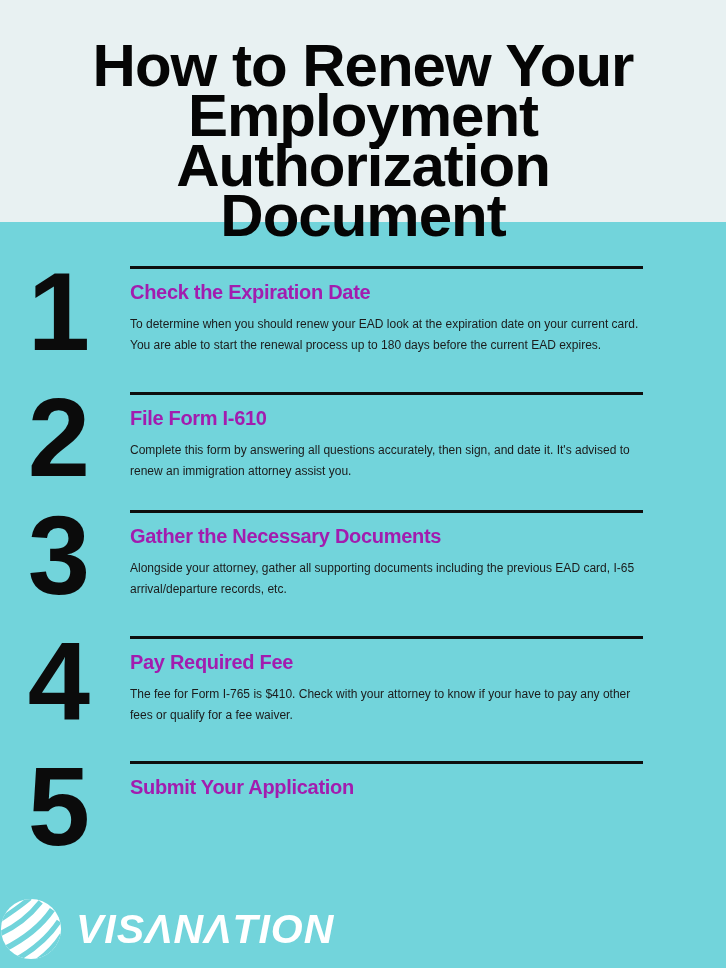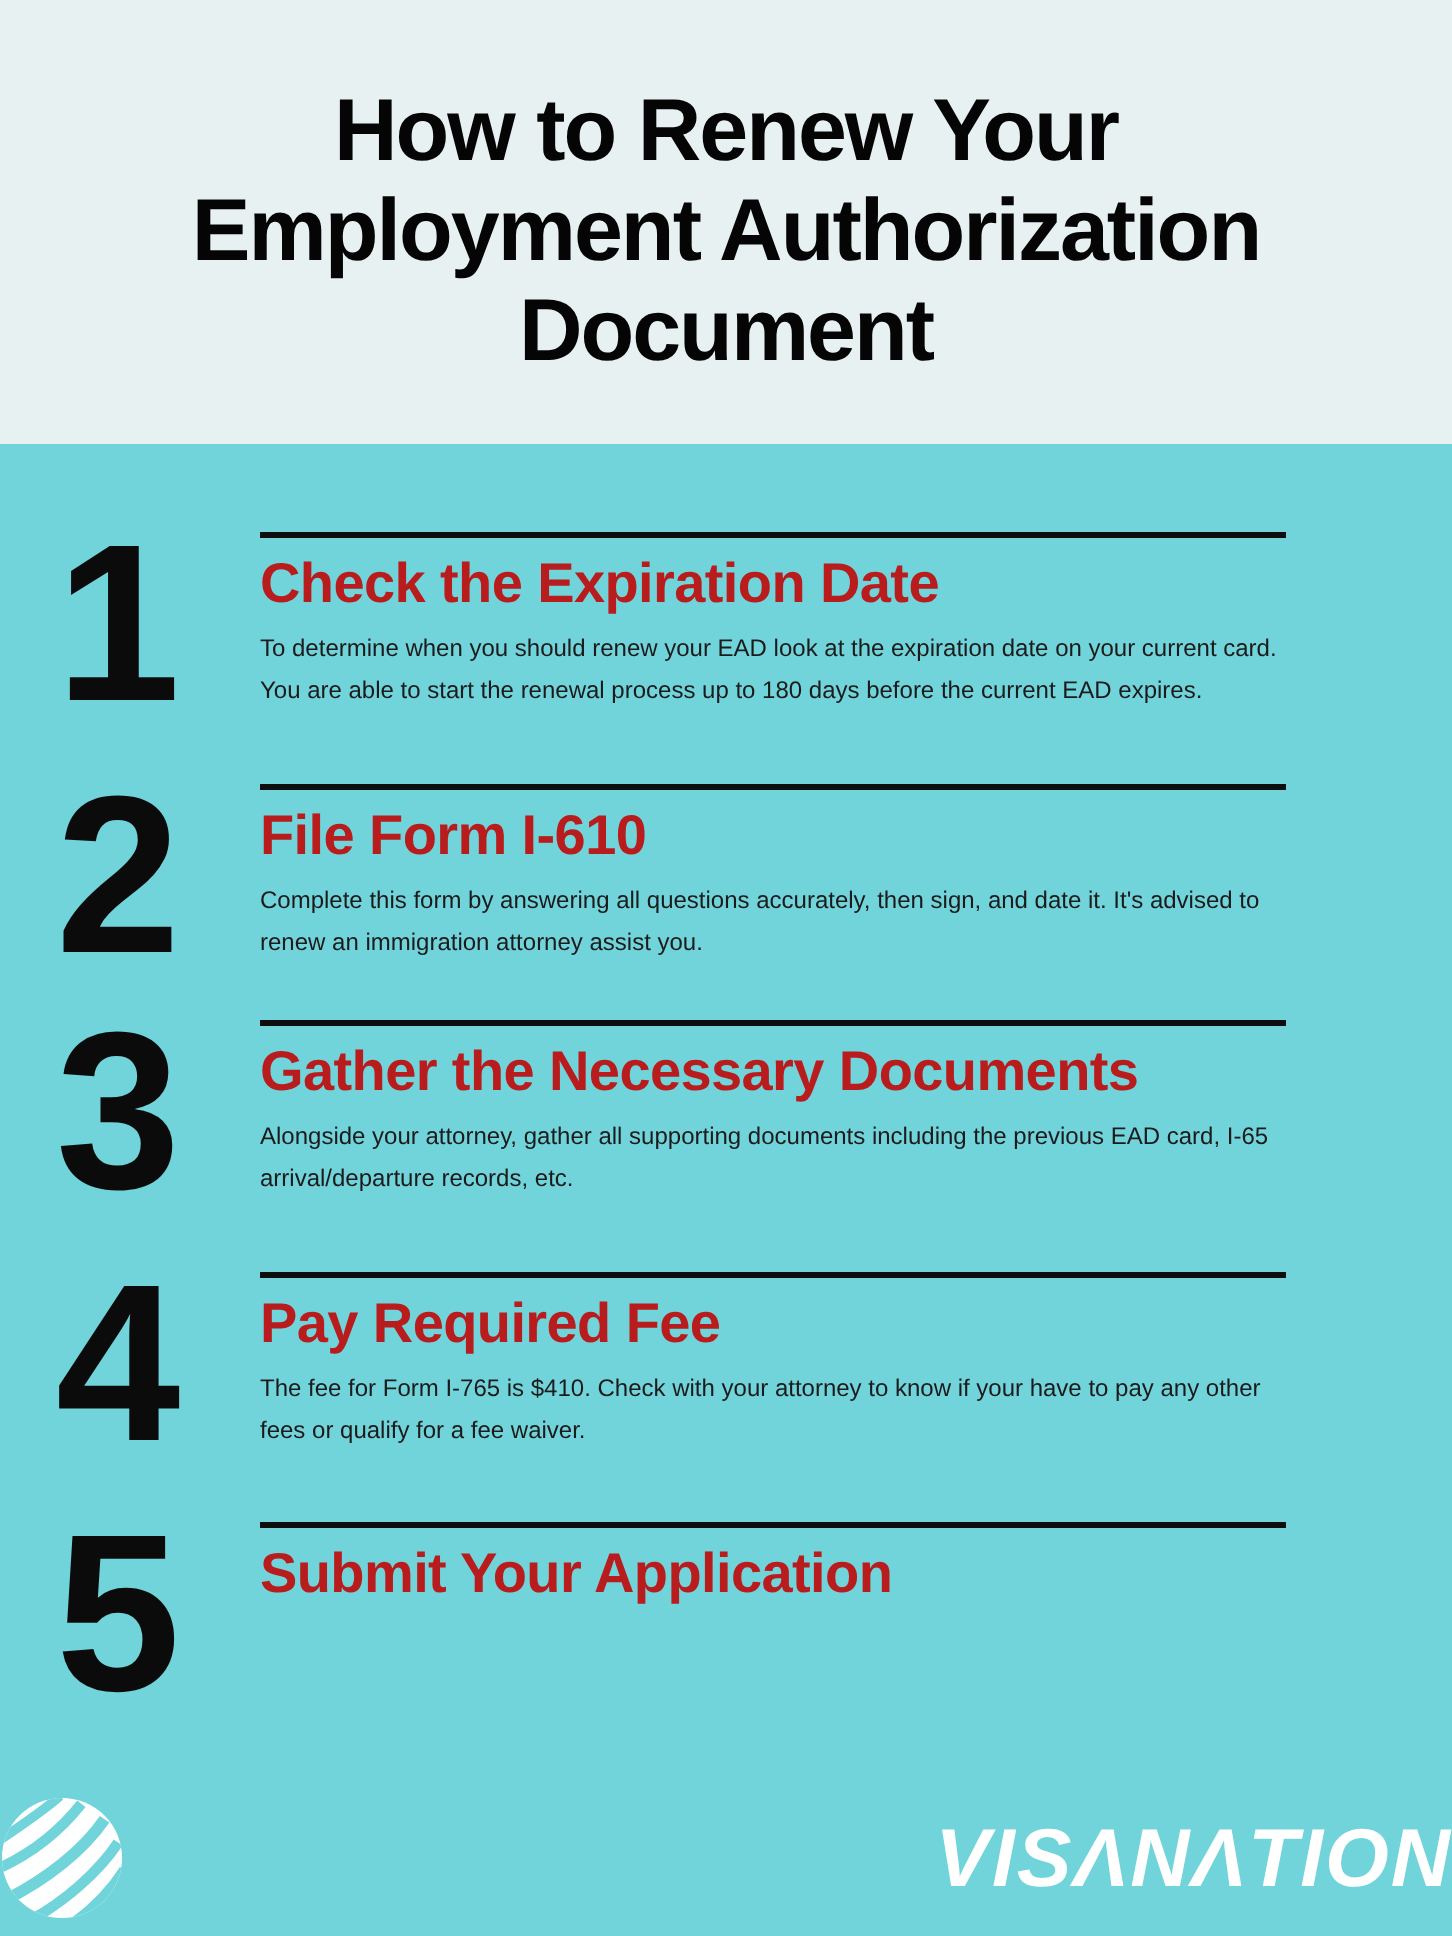--- a/index.html
+++ b/index.html
@@ -15,21 +15,21 @@
   
   .header {
     position:absolute; top:0; left:0;
     width:726px; height:222px;
     background:#e8f1f2;
     box-sizing:border-box;
     padding-top:41px;
     text-align:center;
   }
   .title {
-    font-size:44px;
+    font-size:60px;
     line-height:50px;
     font-weight:bold;
     letter-spacing:-1px;
     color:#050505;
   }
   .title span { display:block; }
   
   .step {
     position:absolute;
     left:130px;
@@ -44,40 +44,40 @@
     line-height:1;
     font-weight:bold;
     color:#0b0b0b;
   }
   .step-divider {
     width:513px; height:3px;
     background:#0e0e0e;
   }
   .step-title {
     margin:7px 0 6px 0;
-    font-size:28px;
+    font-size:20px;
     line-height:32px;
     font-weight:bold;
     letter-spacing:-0.3px;
-    color:#b91c1c;
+    color:#a21caf;
   }
   .step-body {
     margin:0;
     max-width:522px;
     font-size:12px;
     line-height:21px;
     color:#1b1b1b;
   }
   
   .footer {
     position:absolute;
     top:898px; left:0;
     width:726px;
     display:flex;
-    justify-content:space-between;
+    justify-content:flex-start;
     align-items:center;
     gap:14px;
   }
   .globe { width:62px; height:62px; display:block; }
   .brand {
     color:#ffffff;
     font-size:41px;
     font-weight:bold;
     font-style:italic;
     letter-spacing:1px;

